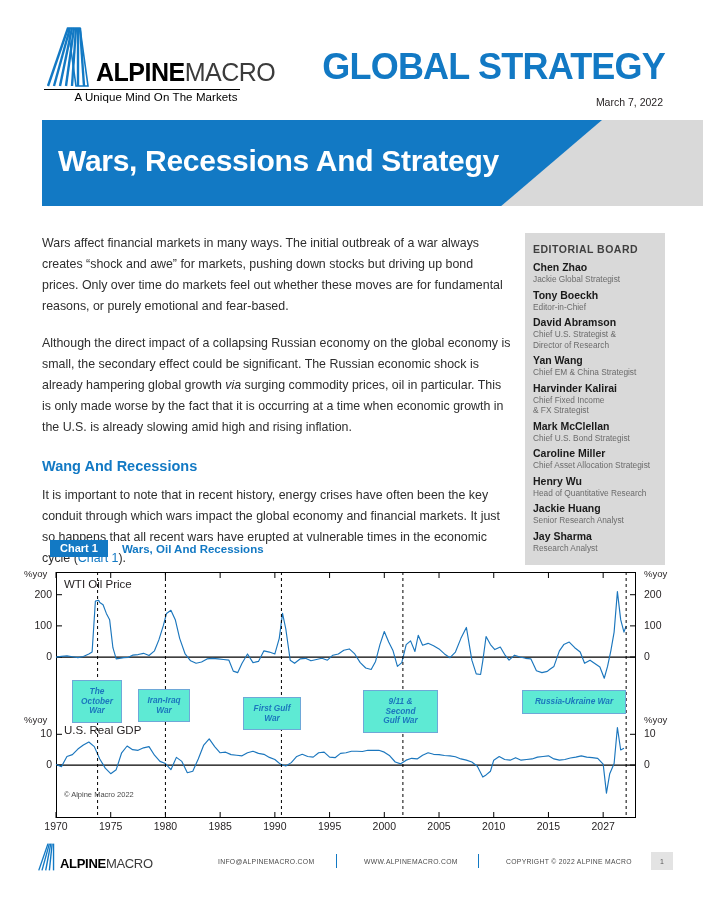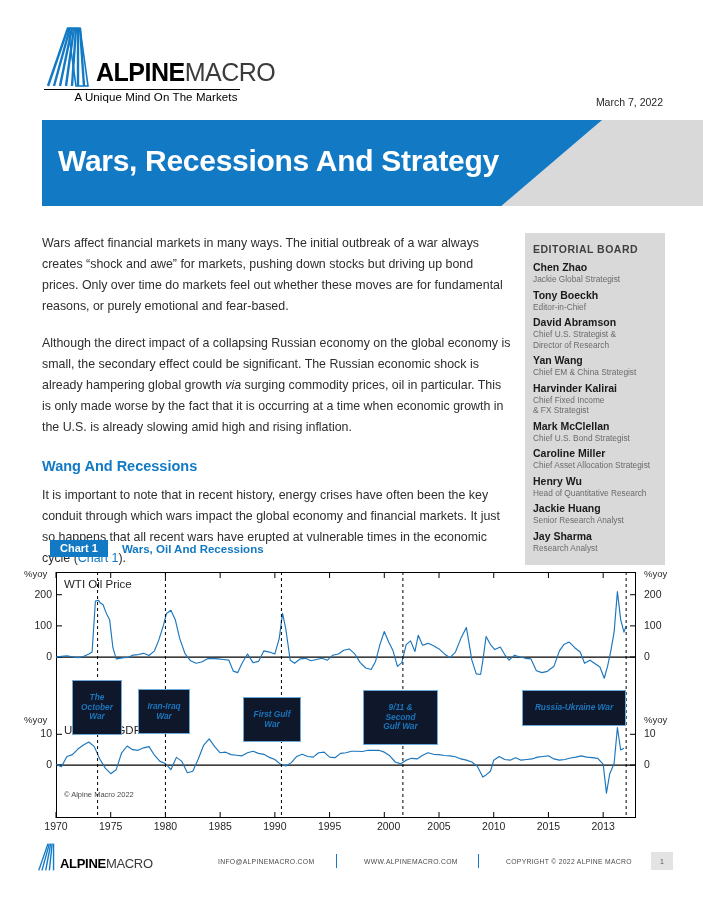--- a/index.html
+++ b/index.html
@@ -72,23 +72,23 @@
                     margin-left:14px; }
 
   .plot-wrap { position:relative; margin-top:5px; height:270px; }
   .axis-label { position:absolute; font-size:9.5px; color:#231f20; }
   .tick-label { position:absolute; font-size:10.5px; color:#231f20; }
   .plot-box { position:absolute; left:56px; top:10px; width:580px; height:246px;
               border:1.1px solid #000; background:#fff; }
   .series-name { position:absolute; font-size:11.5px; color:#231f20; }
   .copyright { position:absolute; font-size:7.5px; color:#4a4a4a; }
 
-  .warbox { position:absolute; border:1px solid #6ea8d8; background:#0f172a;
+  .warbox { position:absolute; border:1px solid #6ea8d8; background:#5eead4;
             color:#1b76bd; font-size:8.3px; font-style:italic; font-weight:bold;
-            text-align:center; line-height:9.6px; padding:12px 4px;
+            text-align:center; line-height:9.6px; padding:6px 4px;
             font-family:"Liberation Sans", sans-serif; }
 
   
   .footer { position:absolute; left:0; top:840px; width:703px; height:40px; }
   .f-logo { position:absolute; left:36px; top:2px; display:flex; align-items:flex-end; }
   .f-mark { width:24px; height:30px; }
   .f-alpine { font-weight:bold; font-size:13px; color:#000; letter-spacing:-0.3px; }
   .f-macro { font-weight:normal; font-size:13px; color:#3b3b3b; letter-spacing:-0.3px; }
   .f-item { position:absolute; top:18px; font-size:6.8px; color:#4a4a4a;
             letter-spacing:0.3px; }
@@ -116,20 +116,21 @@
         <path d="M26 2 L38 2 L46 60 L34 60 Z" fill="none" stroke="#1279c4" stroke-width="1.6"></path>
       </svg>
       <div class="logo-words">
         <span class="logo-alpine">ALPINE</span><span class="logo-macro">MACRO</span>
       </div>
     </div>
     <div class="logo-rule"></div>
     <div class="logo-tag">A Unique Mind On The Markets</div>
   </div>
 
+  <div class="gs-title">GLOBAL STRATEGY</div>
   <div class="gs-date">March 7, 2022</div>
 </div>
 
 <div class="banner-wrap">
   <div class="banner-grey"></div>
   <div class="banner-blue"></div>
   <div class="banner-text">Wars, Recessions And Strategy</div>
 </div>
 
 <div class="content">
@@ -237,25 +238,25 @@
         <div class="tick-label" style="left: 644px; top: 165.308px; text-align: left;">10</div>
         <div class="axis-label" style="left: 24px; top: 152px;">%yoy</div>
         <div class="axis-label" style="left: 644px; top: 152px;">%yoy</div>
         <div class="series-name" style="left: 64px; top: 162px;">U.S. Real GDP</div>
         <div class="tick-label" style="left: 40px; top: 258px; width: 32px; text-align: center;">1970</div>
         <div class="tick-label" style="left: 94.717px; top: 258px; width: 32px; text-align: center;">1975</div>
         <div class="tick-label" style="left: 149.434px; top: 258px; width: 32px; text-align: center;">1980</div>
         <div class="tick-label" style="left: 204.151px; top: 258px; width: 32px; text-align: center;">1985</div>
         <div class="tick-label" style="left: 258.868px; top: 258px; width: 32px; text-align: center;">1990</div>
         <div class="tick-label" style="left: 313.585px; top: 258px; width: 32px; text-align: center;">1995</div>
-        <div class="tick-label" style="left: 368.302px; top: 258px; width: 32px; text-align: right;">2000</div>
+        <div class="tick-label" style="left: 368.302px; top: 258px; width: 32px; text-align: center;">2000</div>
         <div class="tick-label" style="left: 423.019px; top: 258px; width: 32px; text-align: center;">2005</div>
         <div class="tick-label" style="left: 477.736px; top: 258px; width: 32px; text-align: center;">2010</div>
         <div class="tick-label" style="left: 532.453px; top: 258px; width: 32px; text-align: center;">2015</div>
-        <div class="tick-label" style="left: 587.17px; top: 258px; width: 32px; text-align: center;">2013</div>
+        <div class="tick-label" style="left: 587.17px; top: 258px; width: 32px; text-align: center;">2027</div>
         <div class="warbox" style="left: 72px; top: 118px; width: 50px;">
           <div>The</div>
           <div>October</div>
           <div>War</div>
         </div>
         <div class="warbox" style="left: 138px; top: 127px; width: 52px;">
           <div>Iran-Iraq</div>
           <div>War</div>
         </div>
         <div class="warbox" style="left: 243px; top: 135px; width: 58px;">

